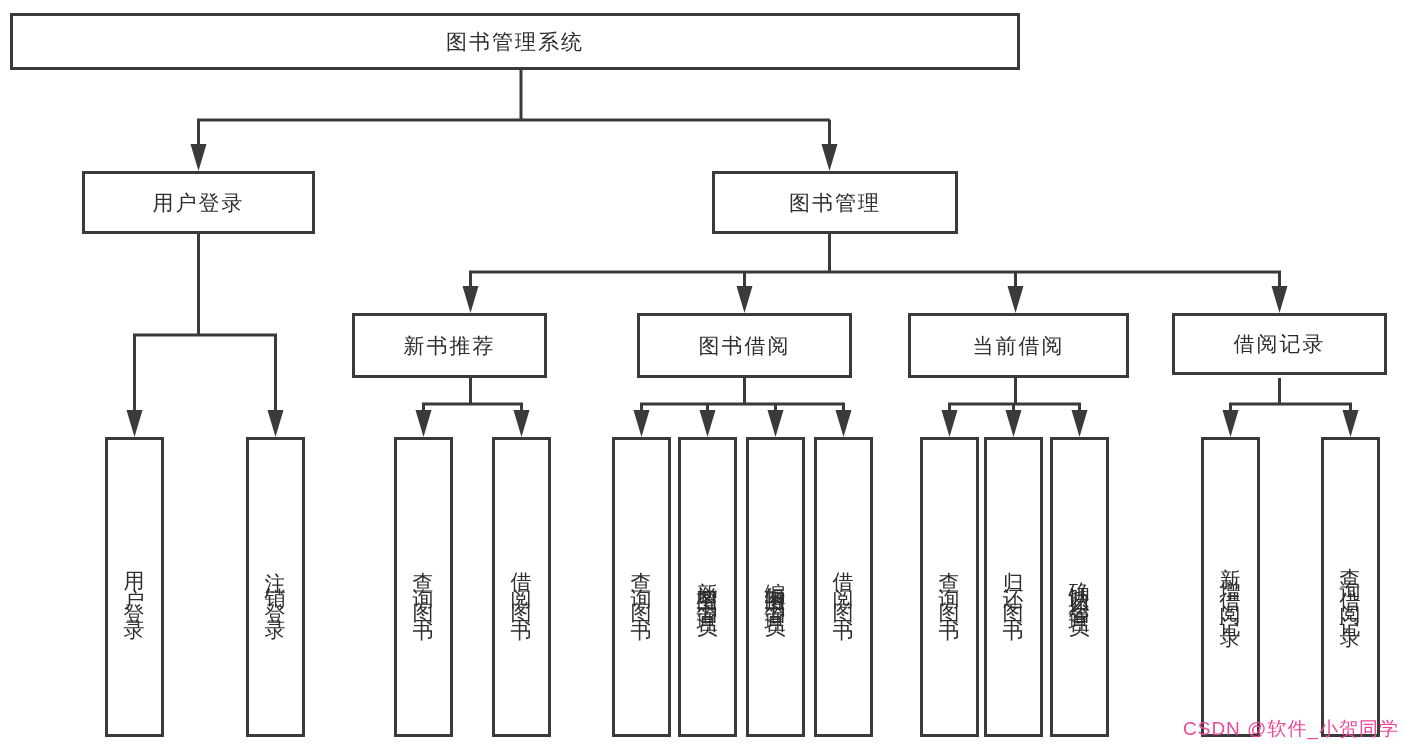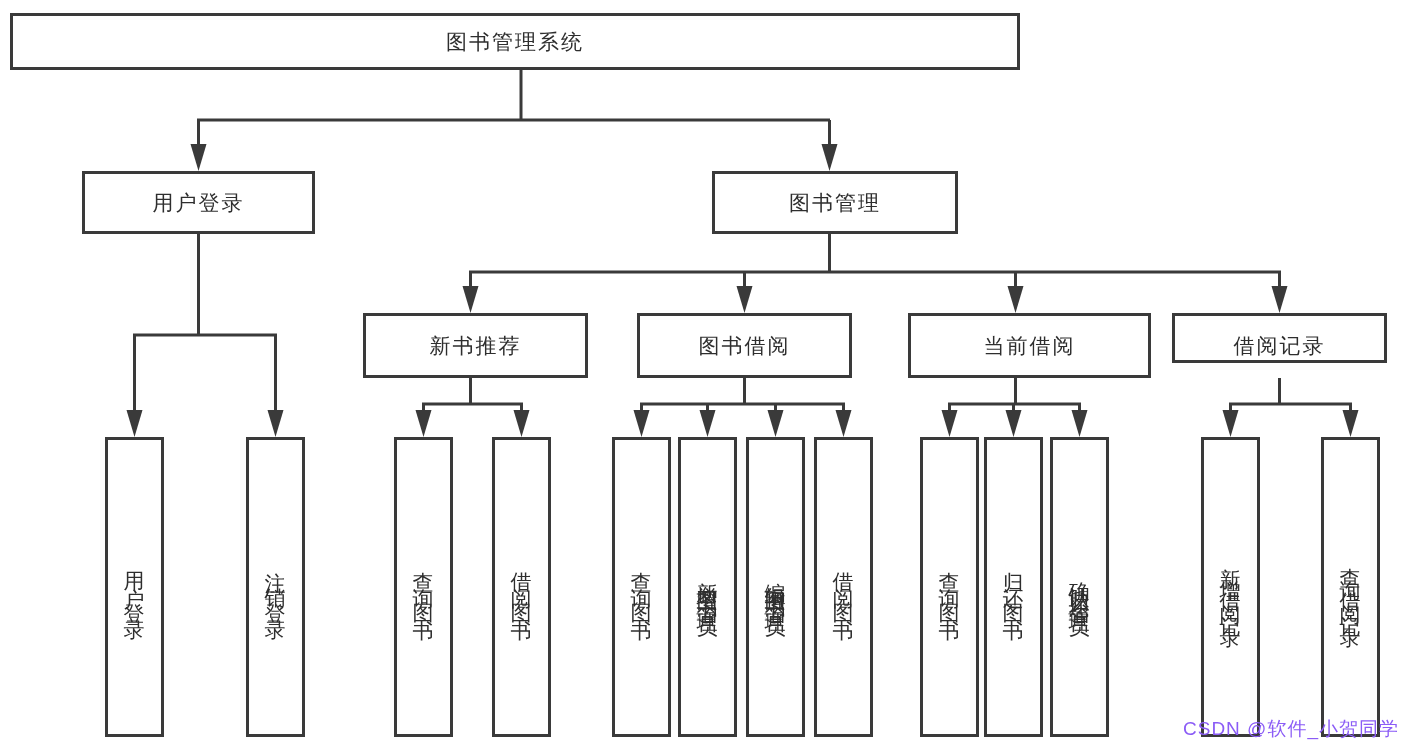--- a/index.html
+++ b/index.html
@@ -43,21 +43,21 @@
     line-height: 1;
   }
   .vbox .vtext.v-long   { letter-spacing: 5px; }
   .vbox .vtext.v-medium { letter-spacing: 12px; }
   .watermark {
     position: absolute;
     left: 1183px;
     top: 716px;
     font-size: 19px;
     letter-spacing: 1px;
-    color: #8b5cf6;
+    color: #ec4899;
     white-space: nowrap;
   }
 </style>
 </head>
 <body>
 
 <div class="canvas">
 
   <svg class="wires" viewBox="0 0 1405 747" xmlns="http://www.w3.org/2000/svg">
 
@@ -125,30 +125,30 @@
     <span>图书管理系统</span>
   </div>
 
   <div class="box" style="left:82px; top:171px; width:233px; height:63px;">
     <span>用户登录</span>
   </div>
   <div class="box" style="left:712px; top:171px; width:246px; height:63px;">
     <span>图书管理</span>
   </div>
 
-  <div class="box" style="left:363px; top:313px; width:225px; height:65px;">
+  <div class="box" style="left:352px; top:313px; width:195px; height:65px;">
     <span>新书推荐</span>
   </div>
   <div class="box" style="left:637px; top:313px; width:215px; height:65px;">
     <span>图书借阅</span>
   </div>
-  <div class="box" style="left:908px; top:313px; width:243px; height:65px;justify-content:center;">
+  <div class="box" style="left:908px; top:313px; width:221px; height:65px;justify-content:center;">
     <span>当前借阅</span>
   </div>
-  <div class="box" style="left:1172px; top:313px; width:215px; height:50px;align-items:flex-end;">
+  <div class="box" style="left:1172px; top:313px; width:215px; height:62px;">
     <span>借阅记录</span>
   </div>
 
   <div class="box vbox" style="left:105px;">
     <span class="vtext">用户登录</span>
   </div>
   <div class="box vbox" style="left:246px;">
     <span class="vtext">注销登录</span>
   </div>
 

